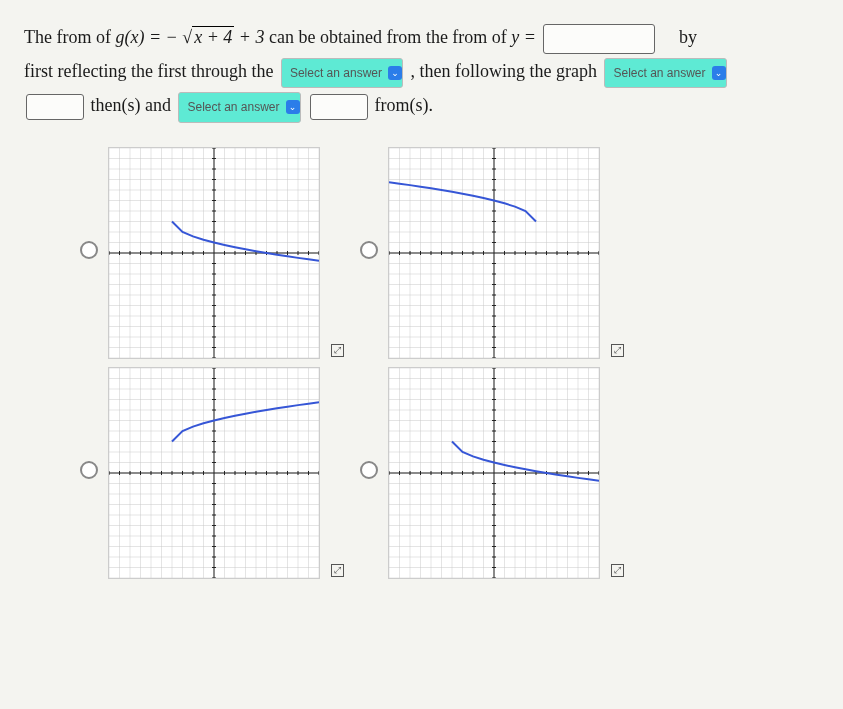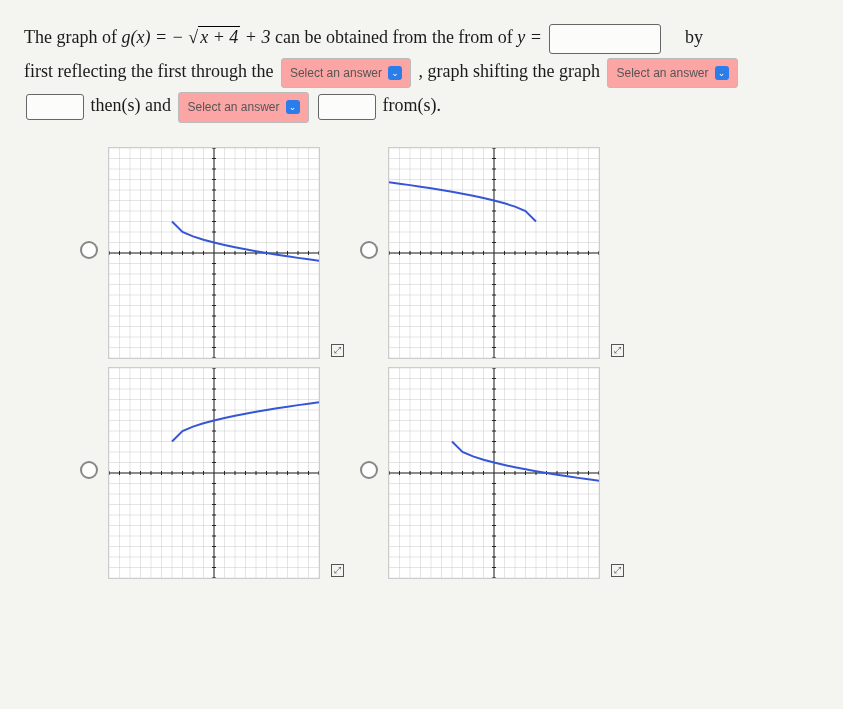--- a/index.html
+++ b/index.html
@@ -41,25 +41,25 @@
   }
   .blank-box.small {
     width: 56px;
     height: 24px;
   }
   .select-pill {
     display: inline-flex;
     align-items: center;
     border: 1px solid #bbb;
     border-radius: 3px;
-    background: #fca5a5;
+    background: #5eead4;
     font-family: Arial, sans-serif;
     font-size: 12px;
     color: #555;
-    padding: 3px 8px 3px 8px;
+    padding: 3px 0 3px 8px;
     vertical-align: middle;
     margin: 0 3px;
   }
   .select-chevron {
     width: 14px;
     height: 14px;
     border-radius: 3px;
     background: #2b7de9;
     color: #fff;
     display: inline-flex;
@@ -113,41 +113,41 @@
   }
   .axis { stroke: #222; stroke-width: 1; }
   .grid { stroke: #c8c8c8; stroke-width: 0.5; }
   .curve { stroke: #3656d6; stroke-width: 2; fill: none; }
 </style>
 </head>
 <body>
 
 <div>
   <div>
-    <span>The graph of </span>
+    <span>The from of </span>
     <span class="math">
       <span>g(x) = </span>
       <span> − </span>
       <span class="sqrt"><span class="sqrt-body">x + 4</span></span>
       <span> + 3</span>
     </span>
     <span> can be obtained from the from of </span>
     <span class="math">y = </span>
     <span class="blank-box"></span>
     &nbsp;&nbsp;&nbsp;
     <span>by</span>
   </div>
 
   <div>
     <span>first reflecting the first through the </span>
     <span class="select-pill">
       <span>Select an answer</span>
       <span class="select-chevron">⌄</span>
     </span>
-    <span> , graph shifting the graph </span>
+    <span> , then following the graph </span>
     <span class="select-pill">
       <span>Select an answer</span>
       <span class="select-chevron">⌄</span>
     </span>
   </div>
 
   <div>
     <span class="blank-box small"></span>
     <span> then(s) and </span>
     <span class="select-pill">

